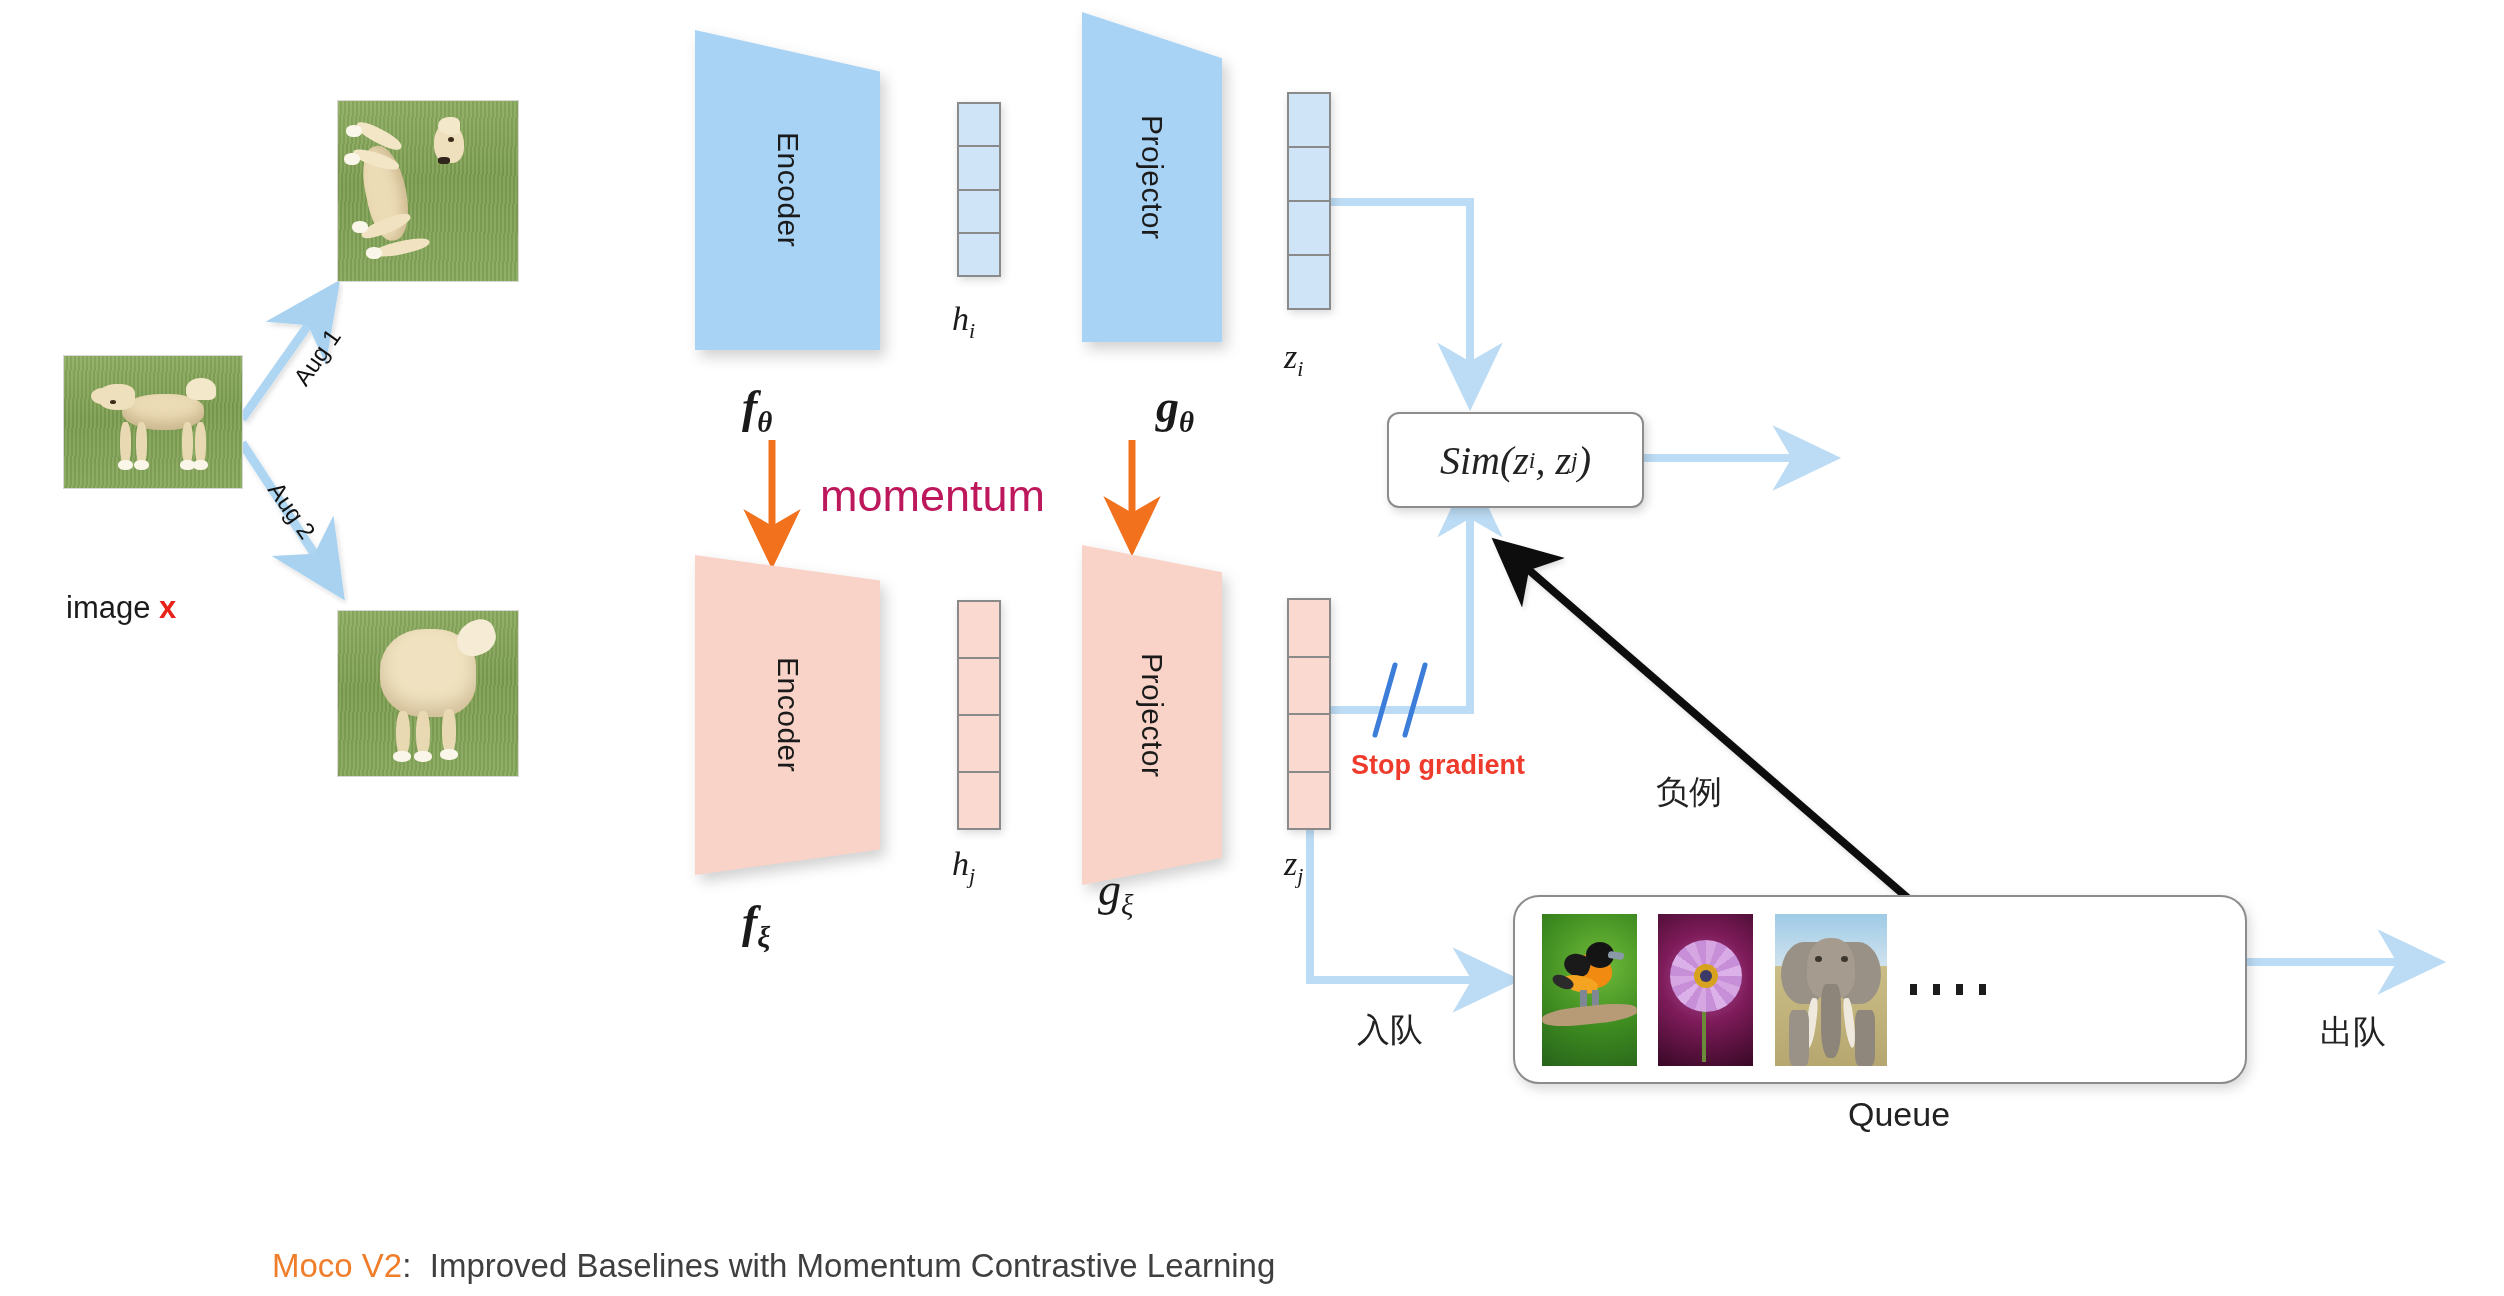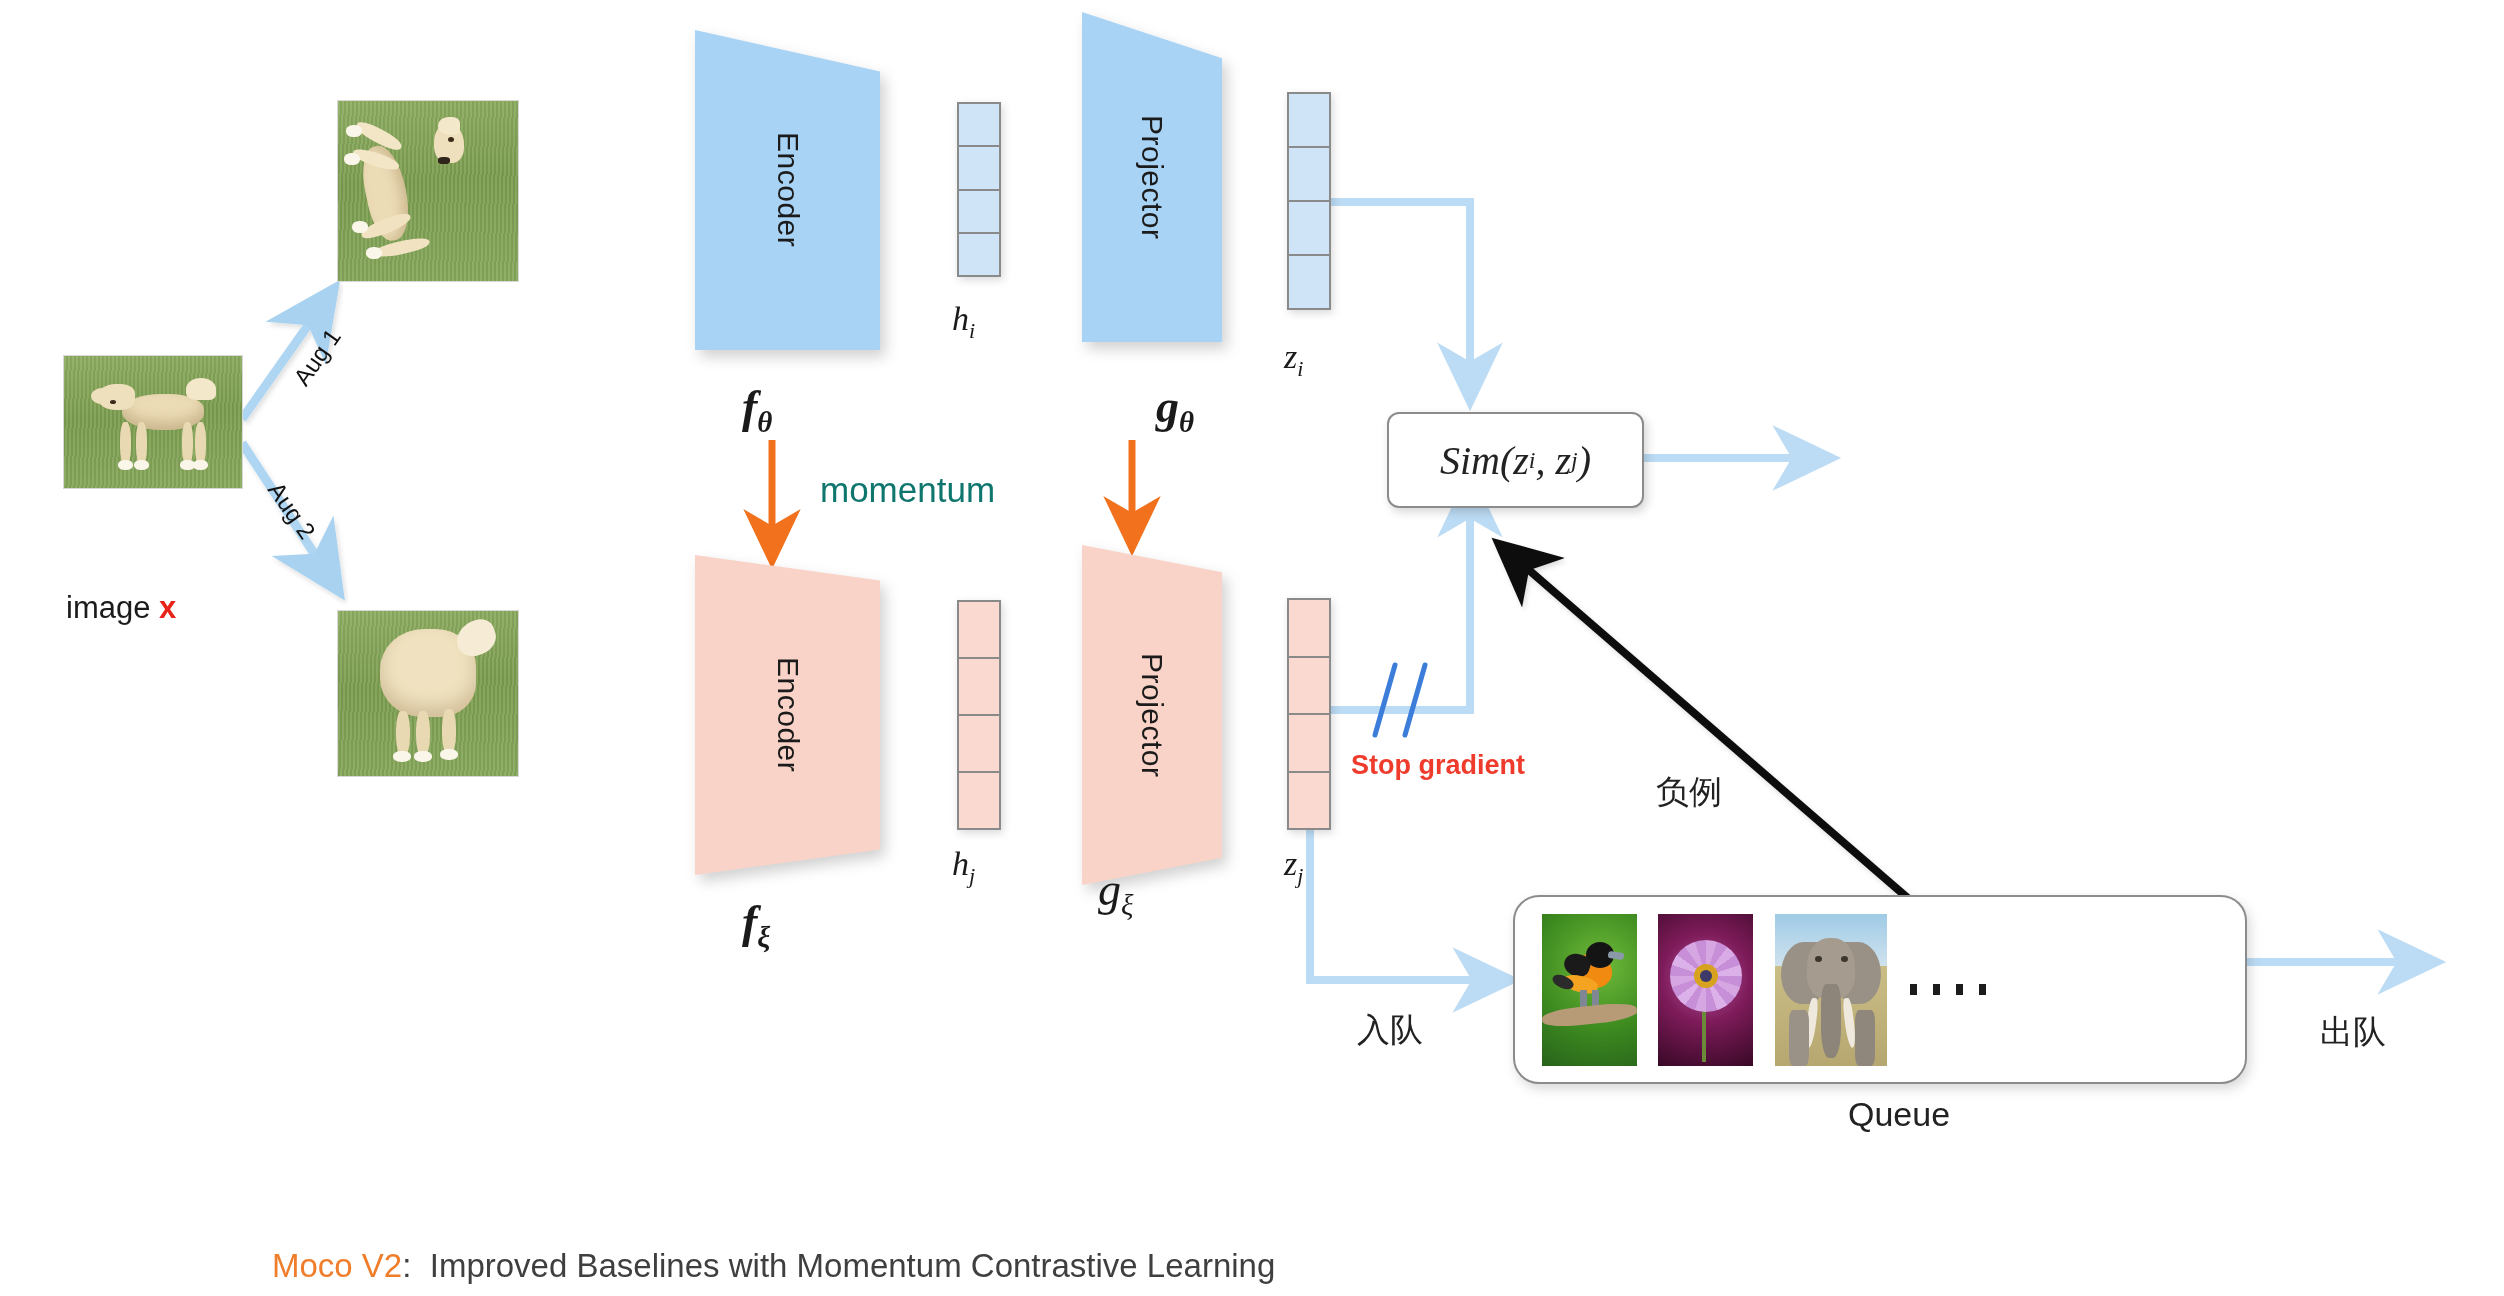--- a/index.html
+++ b/index.html
@@ -210,21 +210,21 @@
     <span>z</span><sub style="font-size:22px;">i</sub>
   </div>
 
   <div class="mathlab" style="left:742px;top:380px;font-size:46px;font-weight:bold;">
     <span>f</span><sub style="font-size:29px;">θ</sub>
   </div>
   <div class="mathlab" style="left:1156px;top:380px;font-size:46px;font-weight:bold;">
     <span>g</span><sub style="font-size:29px;">θ</sub>
   </div>
 
-  <div class="plain" style="left:820px;top:470px;font-size:35px;color:#0f766e;">momentum</div>
+  <div class="plain" style="left:820px;top:470px;font-size:45px;color:#be185d;">momentum</div>
 
   <div class="block" style="left:695px;top:555px;width:185px;height:320px;">
     <div class="abs" style="inset:0;background:#f9d3c8;clip-path:polygon(0% 0%,100% 8%,100% 92%,0% 100%);"></div>
     <div class="lab">Encoder</div>
   </div>
 
   <div class="vec pink" style="left:957px;top:600px;width:44px;height:230px;">
     <div class="cell"></div>
       <div class="cell"></div>
     <div class="cell"></div>

